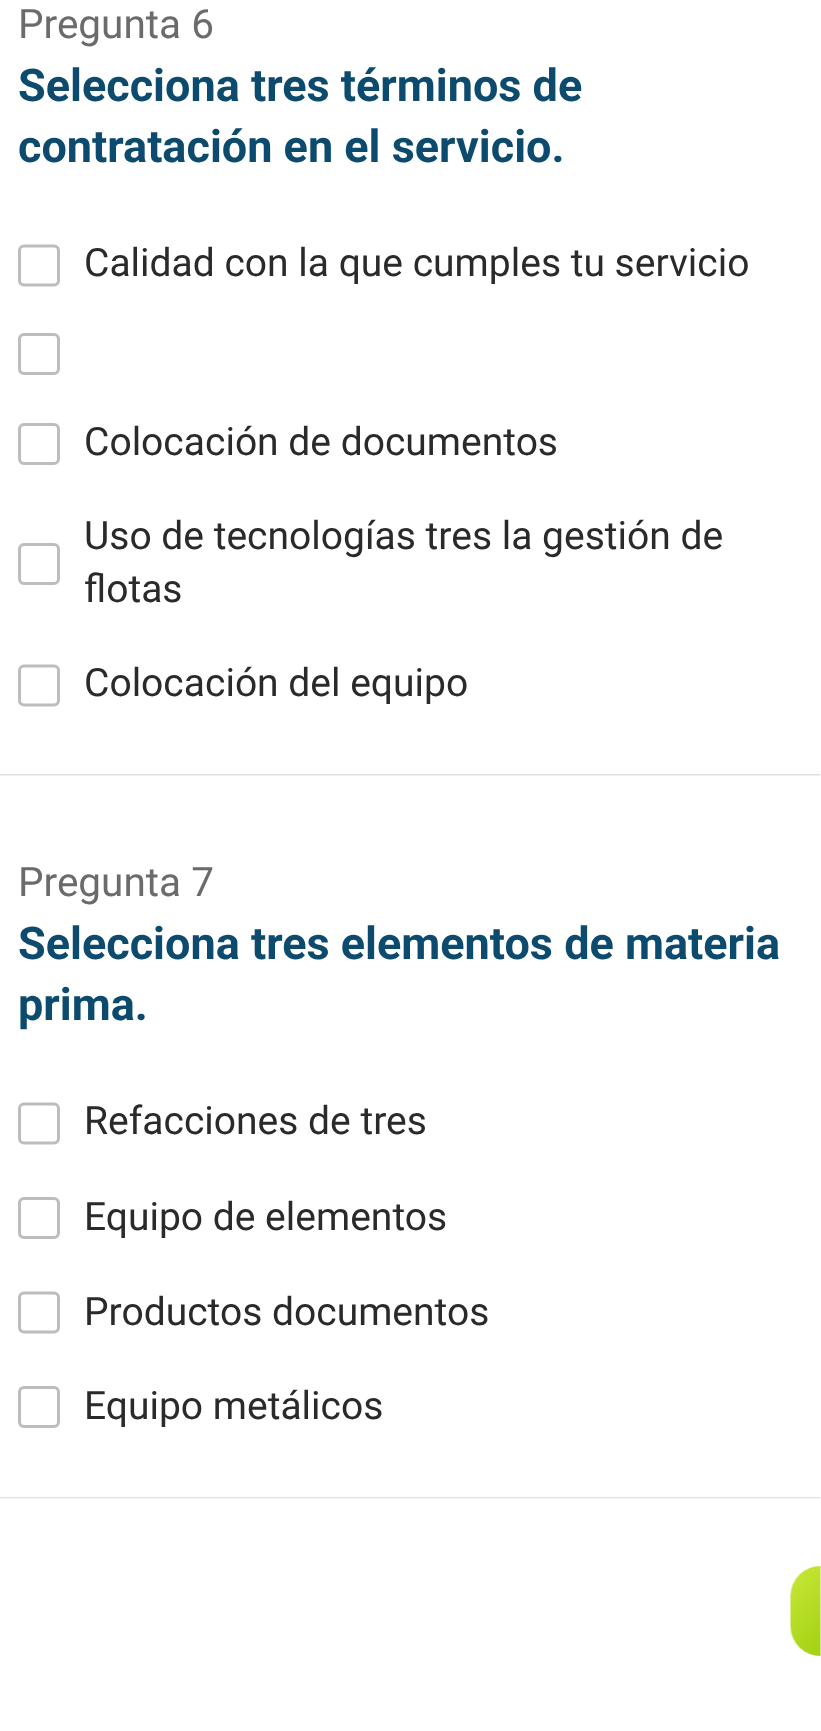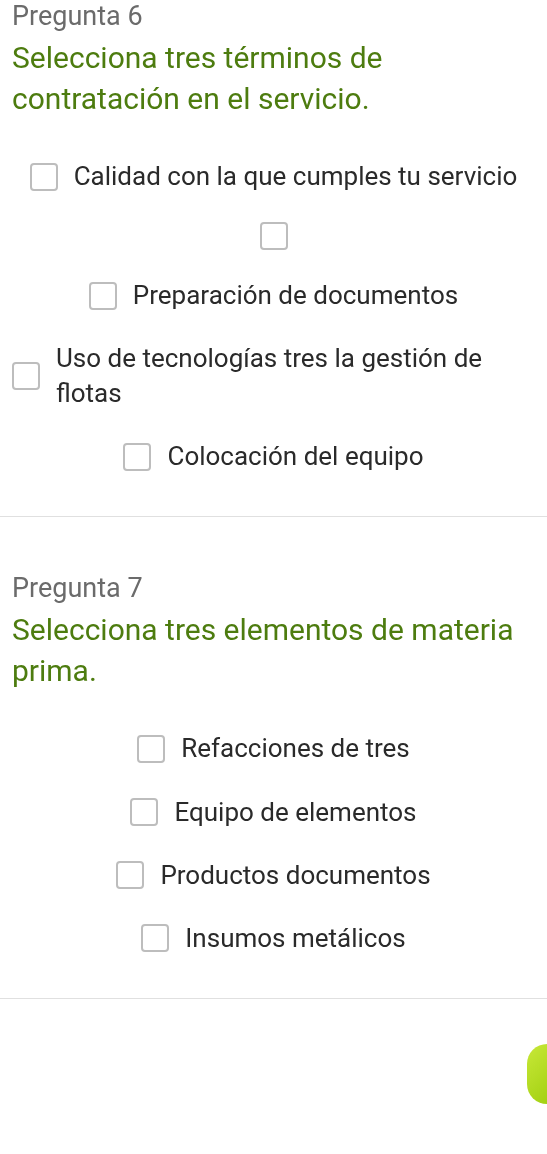--- a/index.html
+++ b/index.html
@@ -19,38 +19,37 @@
     .question-block:last-child {
       border-bottom: none;
     }
     .question-number {
       font-size: 27px;
       color: #6b6b6b;
       font-weight: 400;
     }
     .question-title {
       font-size: 30px;
-      font-weight: 400;
-      color: #4d7c0f;
+      font-weight: 700;
+      color: #0c4a6e;
       line-height: 1.35;
       margin-top: 6px;
       margin-bottom: 28px;
     }
     .options-list {
       display: flex;
       flex-direction: column;
       gap: 4px;
     }
     .option-item {
       display: flex;
       align-items: center;
       gap: 16px;
       padding: 12px 0;
       cursor: pointer;
-      justify-content: center;
     }
     .checkbox {
       width: 28px;
       height: 28px;
       border: 2px solid #bdbdbd;
       border-radius: 4px;
       flex-shrink: 0;
       background: #ffffff;
     }
     .option-label {
@@ -81,21 +80,21 @@
   <div class="options-list">
     <label class="option-item">
       <span class="checkbox"></span>
       <span class="option-label">Calidad con la que cumples tu servicio</span>
     </label>
     <label class="option-item">
       <span class="checkbox"></span>
     </label>
     <label class="option-item">
       <span class="checkbox"></span>
-      <span class="option-label">Preparación de documentos</span>
+      <span class="option-label">Colocación de documentos</span>
     </label>
     <label class="option-item">
       <span class="checkbox"></span>
       <span class="option-label">Uso de tecnologías tres la gestión de flotas</span>
     </label>
     <label class="option-item">
       <span class="checkbox"></span>
       <span class="option-label">Colocación del equipo</span>
     </label>
   </div>
@@ -112,18 +111,18 @@
     <label class="option-item">
       <span class="checkbox"></span>
       <span class="option-label">Equipo de elementos</span>
     </label>
     <label class="option-item">
       <span class="checkbox"></span>
       <span class="option-label">Productos documentos</span>
     </label>
     <label class="option-item">
       <span class="checkbox"></span>
-      <span class="option-label">Insumos metálicos</span>
+      <span class="option-label">Equipo metálicos</span>
     </label>
   </div>
 </div>
 
 <div class="fab-partial"></div>
 
 </body></html>

